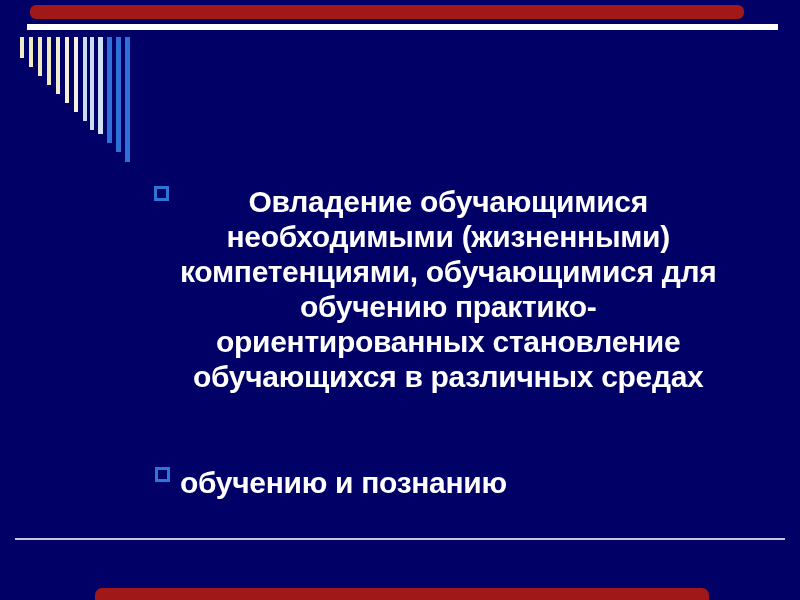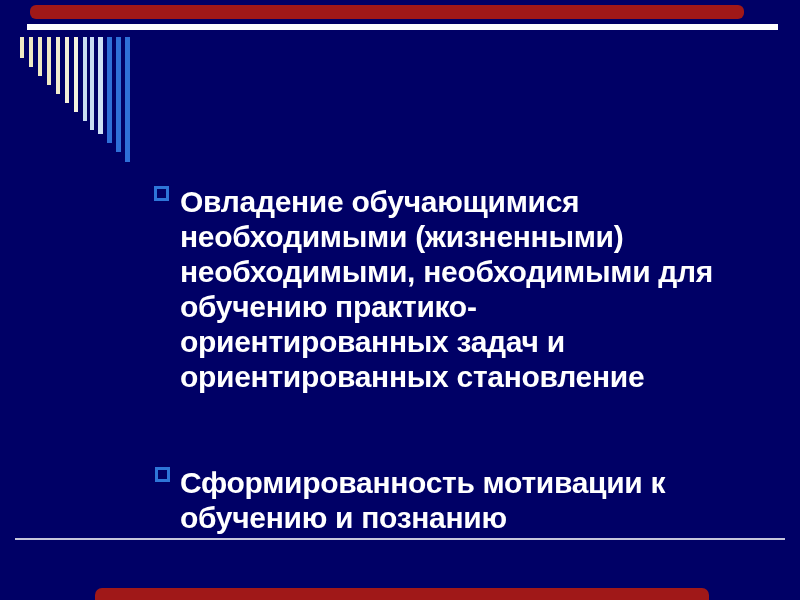--- a/index.html
+++ b/index.html
@@ -45,21 +45,21 @@
 
   .text-block {
     position: absolute; left: 180px;
     color: var(--text);
     font-weight: bold;
     font-size: 30px;
     line-height: 35px;
     letter-spacing: -0.3px;
     white-space: nowrap;
   }
-  .text-block.tb1 { top: 184px; }
+  .text-block.tb1 { top: 184px; text-align: center; }
   .text-block.tb2 { top: 465px; }
   .text-line { height: 35px; }
 
   .bottom-divider-line {
     position: absolute; left: 15px; top: 538px;
     width: 770px; height: 2px;
     background: var(--bottom-rule);
     opacity: 0.9;
   }
   .bottom-accent-bar {
@@ -90,28 +90,27 @@
       <div class="stripe" style="left: 98px; top: 37px; width: 5px; height: 97px; background: rgb(207, 226, 246);"></div>
       <div class="stripe" style="left: 107px; top: 37px; width: 5px; height: 106px; background: rgb(46, 111, 216);"></div>
       <div class="stripe" style="left: 116px; top: 37px; width: 5px; height: 115px; background: rgb(46, 111, 216);"></div>
       <div class="stripe" style="left: 125px; top: 37px; width: 5px; height: 125px; background: rgb(46, 111, 216);"></div>
     </div>
 
   <span class="bullet-square b1"></span>
   <div class="text-block tb1">
     <div class="text-line">Овладение обучающимися</div>
     <div class="text-line">необходимыми (жизненными)</div>
-    <div class="text-line">необходимыми, необходимыми для</div>
+    <div class="text-line">компетенциями, обучающимися для</div>
     <div class="text-line">обучению практико-</div>
-    <div class="text-line">ориентированных задач и</div>
     <div class="text-line">ориентированных становление</div>
+    <div class="text-line">обучающихся в различных средах</div>
   </div>
 
   <span class="bullet-square b2"></span>
   <div class="text-block tb2">
-    <div class="text-line">Сформированность мотивации к</div>
     <div class="text-line">обучению и познанию</div>
   </div>
 
   <div class="bottom-divider-line"></div>
   <div class="bottom-accent-bar"></div>
 
 </div>
 
 </body></html>

